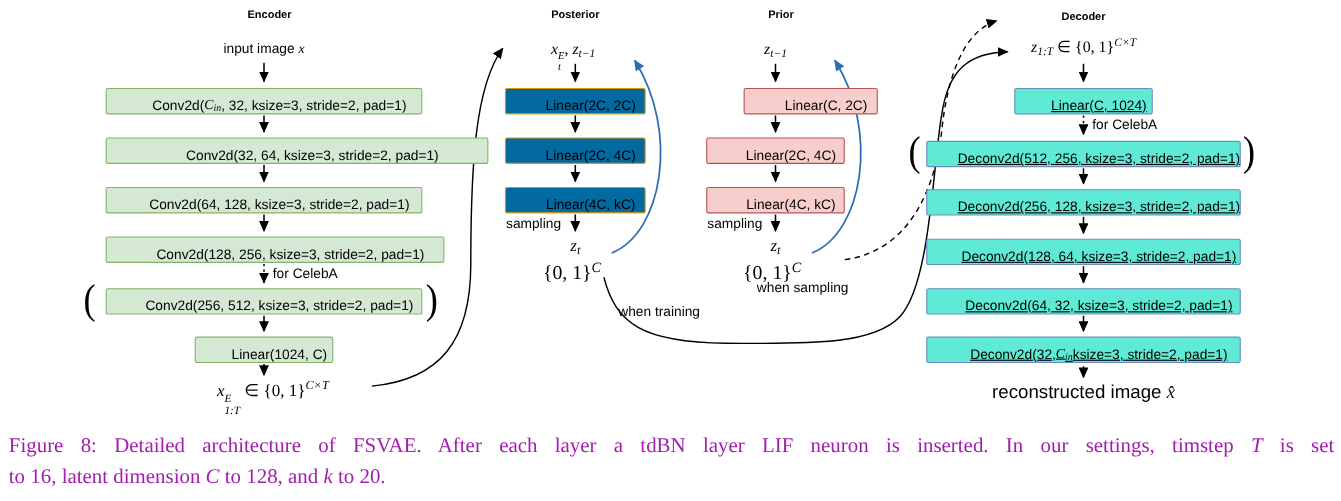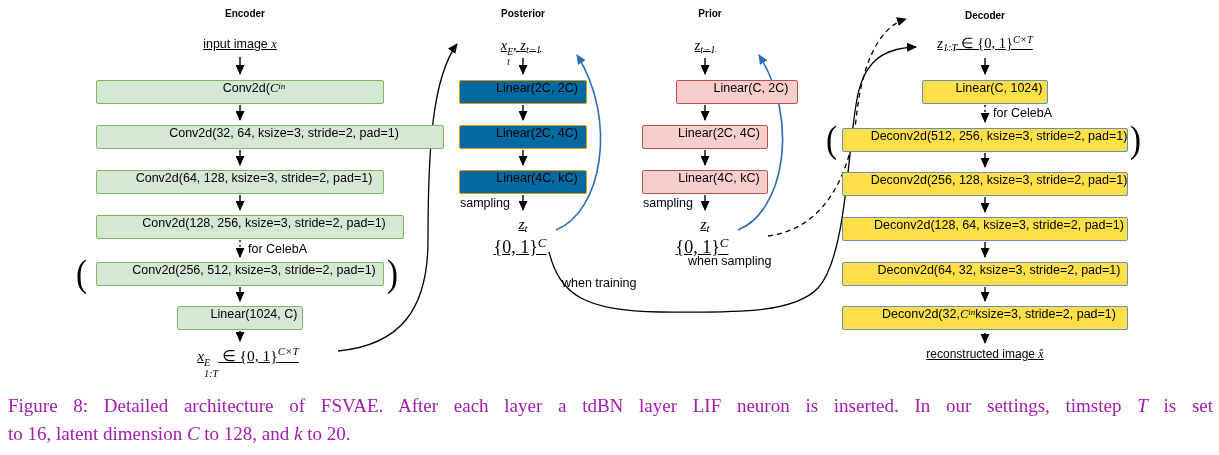--- a/index.html
+++ b/index.html
@@ -1,28 +1,28 @@
 <!DOCTYPE html>
 <html><head>
 <meta charset="utf-8">
 <style>
   html,body{margin:0;padding:0;}
   body{width:1219px;height:455px;background:#ffffff;position:relative;overflow:hidden;
        font-family:"Liberation Sans",sans-serif;color:#000;}
   svg.layer{position:absolute;left:0;top:0;z-index:1;}
   .abs{position:absolute;z-index:2;}
-  .box{position:absolute;z-index:2;display:flex;align-items:flex-start;justify-content:center;
+  .box{position:absolute;z-index:2;display:flex;align-items:flex-end;justify-content:center;
        height:24px;box-sizing:border-box;font-size:12.5px;border-radius:2px;white-space:nowrap;padding-left:28px;}
   .green {background:#d5e8d4;border:1.5px solid #82b366;}
   .orange{background:#0369a1;border:1.5px solid #d79b00;}
   .red   {background:#f8cecc;border:1.5px solid #b85450;}
-  .blue  {background:#fde047;border:1.5px solid #6c8ebf;}
+  .blue  {background:#5eead4;border:1.5px solid #6c8ebf;text-decoration:underline;}
   .title{position:absolute;z-index:2;font-weight:bold;font-size:10px;
          transform:translateX(-50%);white-space:nowrap;}
-  .center{transform:translateX(-50%);white-space:nowrap;text-decoration:underline;}
+  .center{transform:translateX(-50%);white-space:nowrap;}
   .note{position:absolute;z-index:2;font-size:12.5px;white-space:nowrap;}
   .math{font-family:"Liberation Serif",serif;font-size:14.5px;}
   .math-lg{font-family:"Liberation Serif",serif;font-size:15.5px;}
   .math-sm{font-family:"Liberation Serif",serif;font-size:18px;}
   .seg-i{font-family:"Liberation Serif",serif;font-style:italic;}
   .seg-m{font-family:"Liberation Serif",serif;}
   .seg-sub{font-family:"Liberation Serif",serif;font-style:italic;font-size:0.72em;vertical-align:-0.28em;}
   .seg-sup{font-family:"Liberation Serif",serif;font-style:italic;font-size:0.72em;vertical-align:0.5em;}
   .seg-stack{display:inline-flex;flex-direction:column;align-items:flex-start;
              font-family:"Liberation Serif",serif;font-style:italic;font-size:0.66em;
@@ -87,20 +87,21 @@
   <path d="M768 236 C828 228 850 170 856 120 C861 70 876 28 906 19" stroke="#000" stroke-width="1.3" fill="none" stroke-dasharray="5,4" marker-end="url(#ah)"></path>
   <path d="M549 252 C560 295 585 311 660 312 C745 313 795 312 818 288 C846 258 848 150 856 105 C862 62 882 48 916 47" stroke="#000" stroke-width="1.3" fill="none" marker-end="url(#ah)"></path>
 </svg>
 
 <div class="title" style="left:245px;top:8px">Encoder</div>
 <div class="abs center" style="left:240px;top:37px;font-size:12.5px"><span>input image </span><span class="seg-i">x</span></div>
 <div class="box green" style="left:96px;top:80px;width:288px">
     <span>Conv2d(</span>
     <span class="seg-i">C</span>
     <span class="seg-sub">in</span>
+    <span>, 32, ksize=3, stride=2, pad=1)</span>
   </div>
 <div class="box green" style="left:96px;top:125px;width:348px">Conv2d(32, 64, ksize=3, stride=2, pad=1)</div>
 <div class="box green" style="left:96px;top:170px;width:288px">Conv2d(64, 128, ksize=3, stride=2, pad=1)</div>
 <div class="box green" style="left:96px;top:215px;width:308px">Conv2d(128, 256, ksize=3, stride=2, pad=1)</div>
 <div class="note" style="left:248px;top:242px">for CelebA</div>
 <div class="paren" style="left:76px;top:257px">(</div>
 <div class="box green" style="left:96px;top:262px;width:288px">Conv2d(256, 512, ksize=3, stride=2, pad=1)</div>
 <div class="paren" style="left:387px;top:257px">)</div>
 <div class="box green" style="left:177px;top:306px;width:126px">Linear(1024, C)</div>
 <div class="abs center math-lg" style="left:248px;top:345px"><span class="seg-i">x</span><span class="seg-stack">
@@ -140,16 +141,16 @@
 <div class="paren" style="left:1130px;top:123px">)</div>
 <div class="box blue" style="left:842px;top:172px;width:286px">Deconv2d(256, 128, ksize=3, stride=2, pad=1)</div>
 <div class="box blue" style="left:842px;top:217px;width:286px">Deconv2d(128, 64, ksize=3, stride=2, pad=1)</div>
 <div class="box blue" style="left:842px;top:262px;width:286px">Deconv2d(64, 32, ksize=3, stride=2, pad=1)</div>
 <div class="box blue" style="left:842px;top:306px;width:286px">
     <span>Deconv2d(32, </span>
     <span class="seg-i">C</span>
     <span class="seg-sub">in</span>
     <span> ksize=3, stride=2, pad=1)</span>
   </div>
-<div class="abs center" style="left:985px;top:347px;font-size:12px"><span>reconstructed image </span><span class="seg-i">x̂</span></div>
+<div class="abs center" style="left:985px;top:347px;font-size:17px"><span>reconstructed image </span><span class="seg-i">x̂</span></div>
 
 <div class="caption cap1"><span>Figure 8: Detailed architecture of FSVAE. After each layer a tdBN layer LIF neuron is inserted. In our settings, timstep </span><span class="seg-i">T</span><span> is set</span></div>
 <div class="caption cap2"><span>to 16, latent dimension </span><span class="seg-i">C</span><span> to 128, and </span><span class="seg-i">k</span><span> to 20.</span></div>
 
 </body></html>

